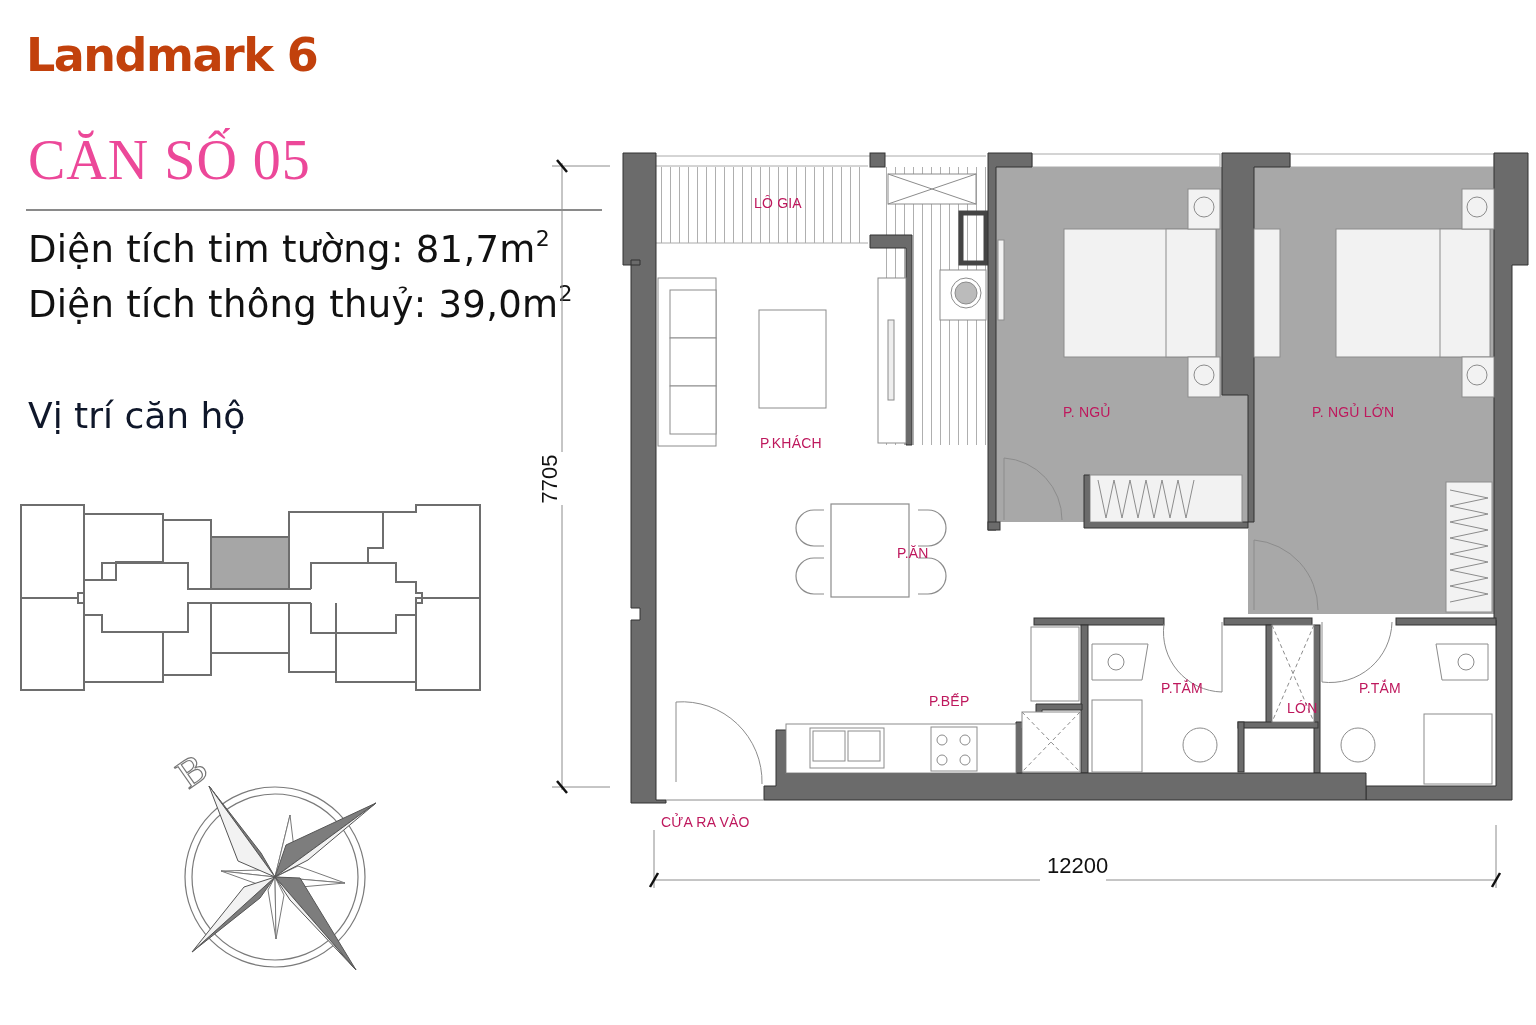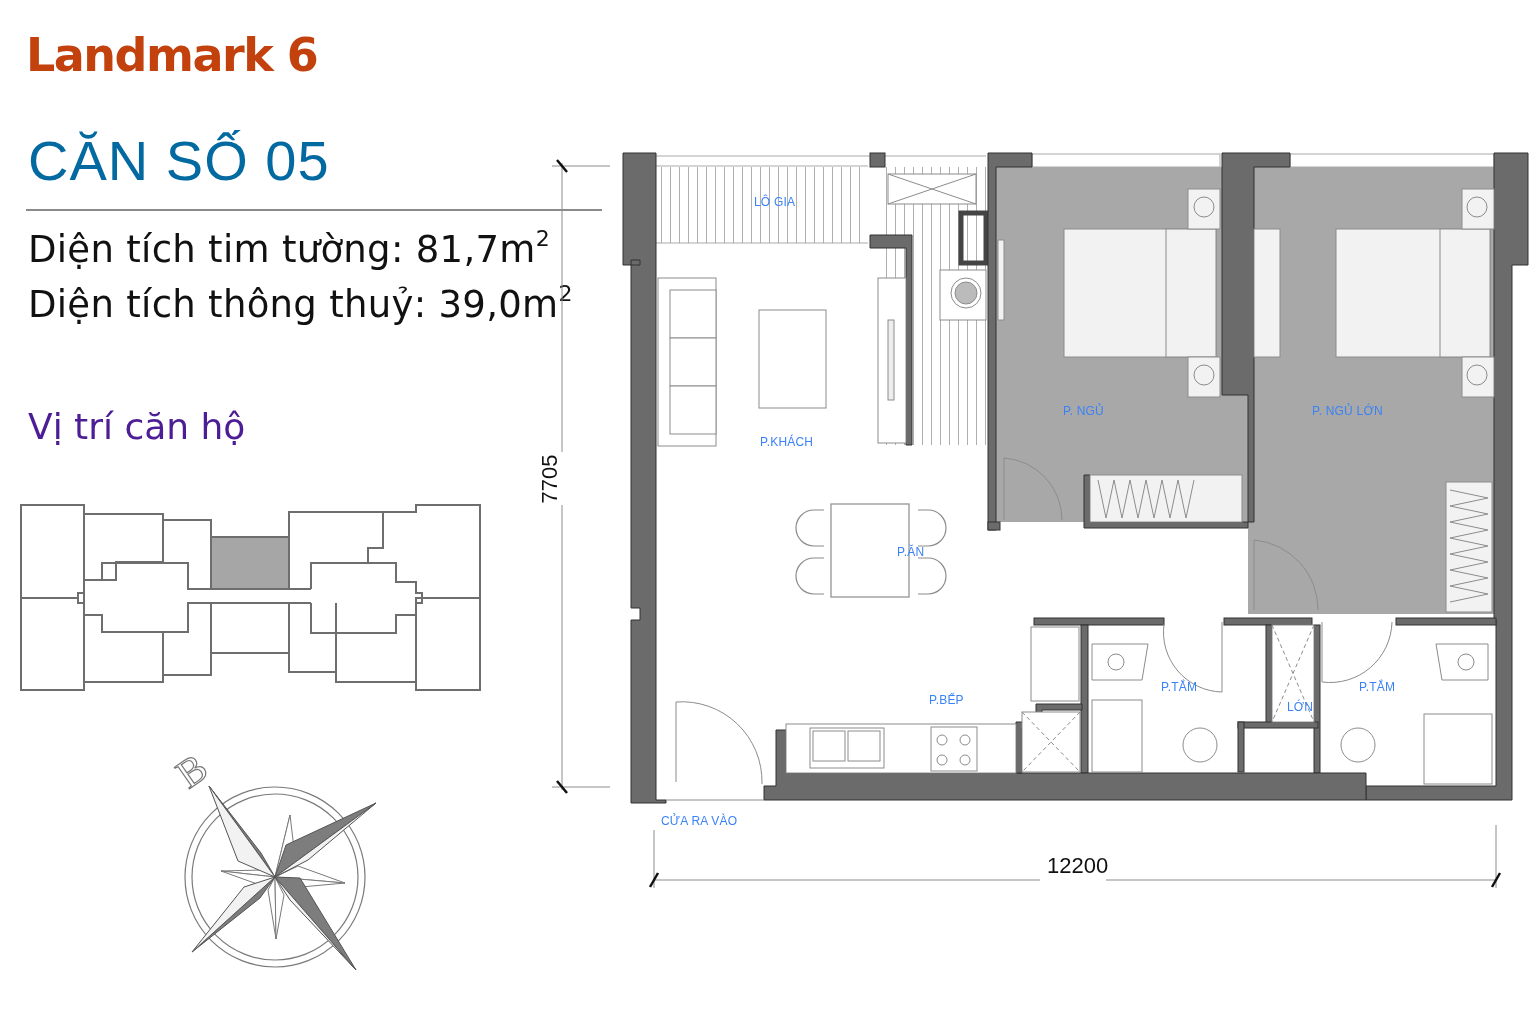--- a/index.html
+++ b/index.html
@@ -1,32 +1,32 @@
 <!DOCTYPE html>
 <html><head>
 <meta charset="utf-8">
 <style>
   * { box-sizing: border-box; margin: 0; padding: 0; }
   html, body { width: 1536px; height: 1025px; background: #ffffff; overflow: hidden; }
   body { position: relative; font-family: "Liberation Sans", sans-serif; color: #111; }
 
   .brand-title { position: absolute; left: 26px; top: 28px; font-family: "DejaVu Sans", sans-serif; font-weight: bold; font-size: 46px; letter-spacing: -1.5px; color: #c2410c; }
-  .unit-title { position: absolute; left: 28px; top: 128px; font-family: Liberation Sans, sans-serif; font-size: 56px; font-weight: normal; color: #0369a1; letter-spacing: 1px; }
+  .unit-title { position: absolute; left: 28px; top: 128px; font-family: Liberation Serif, serif; font-size: 56px; font-weight: normal; color: #ec4899; letter-spacing: 1px; }
   .title-rule { position: absolute; left: 26px; top: 209px; width: 576px; height: 2px; background: #8a8a8a; }
   .area-line { position: absolute; left: 28px; font-family: "DejaVu Sans", sans-serif; font-size: 37px; color: #111; letter-spacing: 0.3px; }
   .area-line sup { font-size: 22px; vertical-align: 16px; }
   .area-1 { top: 226px; }
   .area-2 { top: 281px; }
-  .location-heading { position: absolute; left: 28px; top: 406px; font-family: "DejaVu Sans", sans-serif; font-size: 36px; color: #4c1d95; }
+  .location-heading { position: absolute; left: 28px; top: 395px; font-family: "DejaVu Sans", sans-serif; font-size: 36px; color: #0f172a; }
 
   .keyplan { position: absolute; left: 18px; top: 500px; }
   .compass { position: absolute; left: 150px; top: 730px; }
   .plan { position: absolute; left: 0; top: 0; }
 
-  .room-label { position: absolute; font-family: "Liberation Sans", sans-serif; font-size: 12px; color: #3b82f6; white-space: nowrap; letter-spacing: 0.2px; text-align: center; }
+  .room-label { position: absolute; font-family: "Liberation Sans", sans-serif; font-size: 14px; color: #be185d; white-space: nowrap; letter-spacing: 0.2px; text-align: center; }
   .dim-label { position: absolute; font-family: "Liberation Sans", sans-serif; font-size: 22px; color: #111; white-space: nowrap; transform-origin: center; }
   .dim-vertical { transform: rotate(-90deg); }
 </style>
 </head>
 <body>
 
 <div class="brand-title">Landmark 6</div>
 <div class="unit-title">CĂN SỐ 05</div>
 <div class="title-rule"></div>
 <div class="area-line area-1"><span>Diện tích tim tường: 81,7m</span><sup>2</sup></div>

